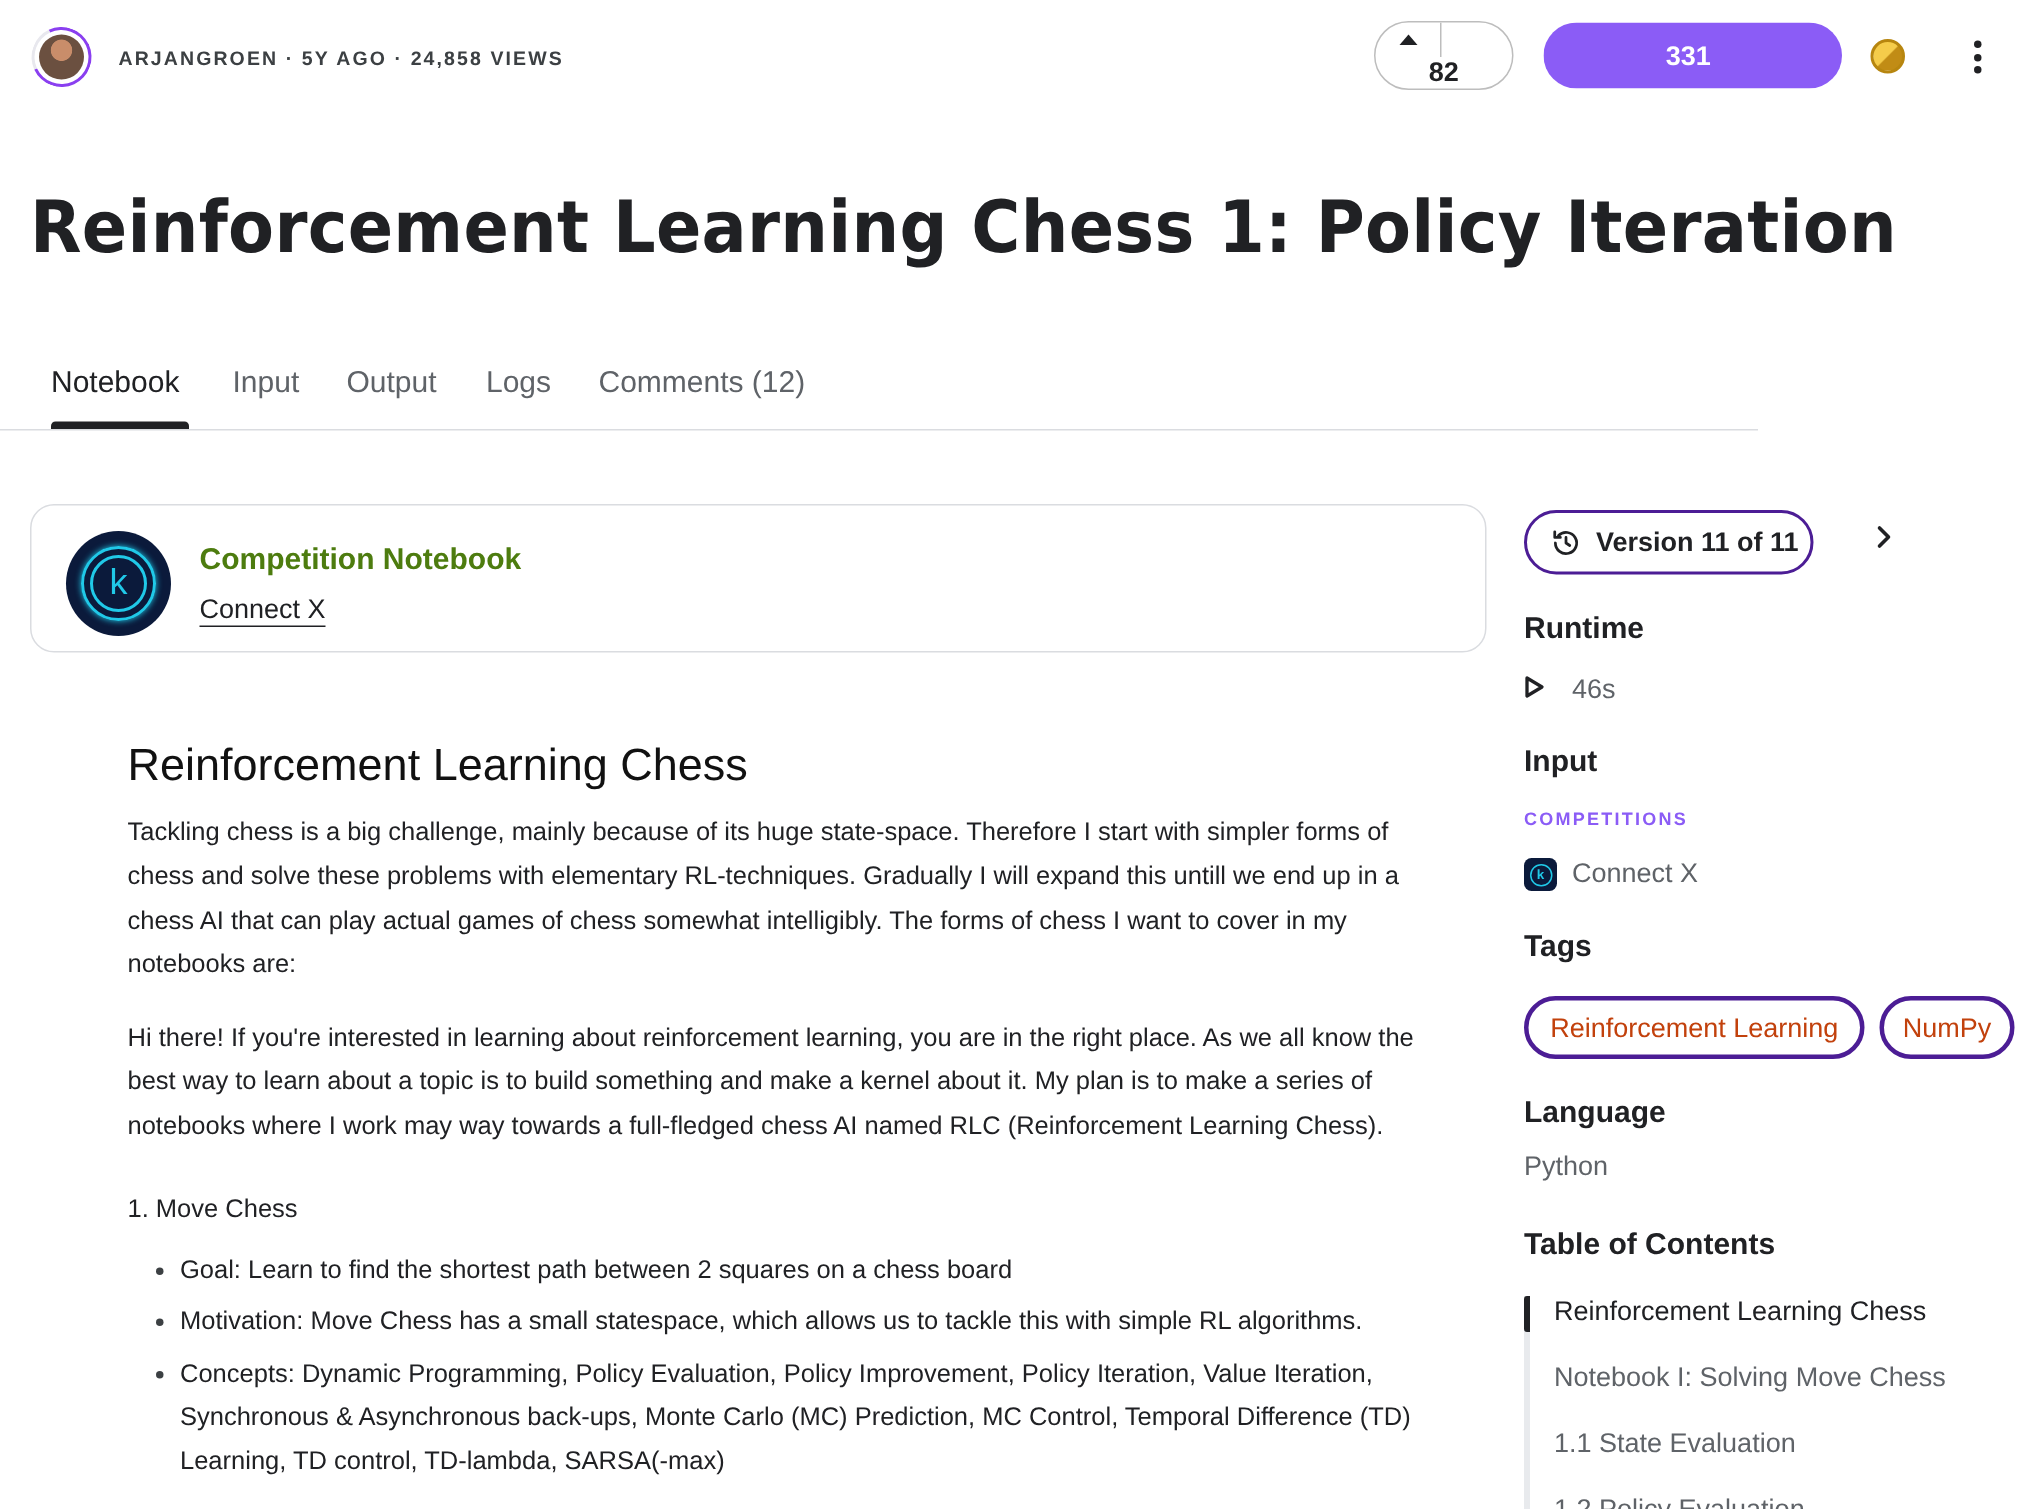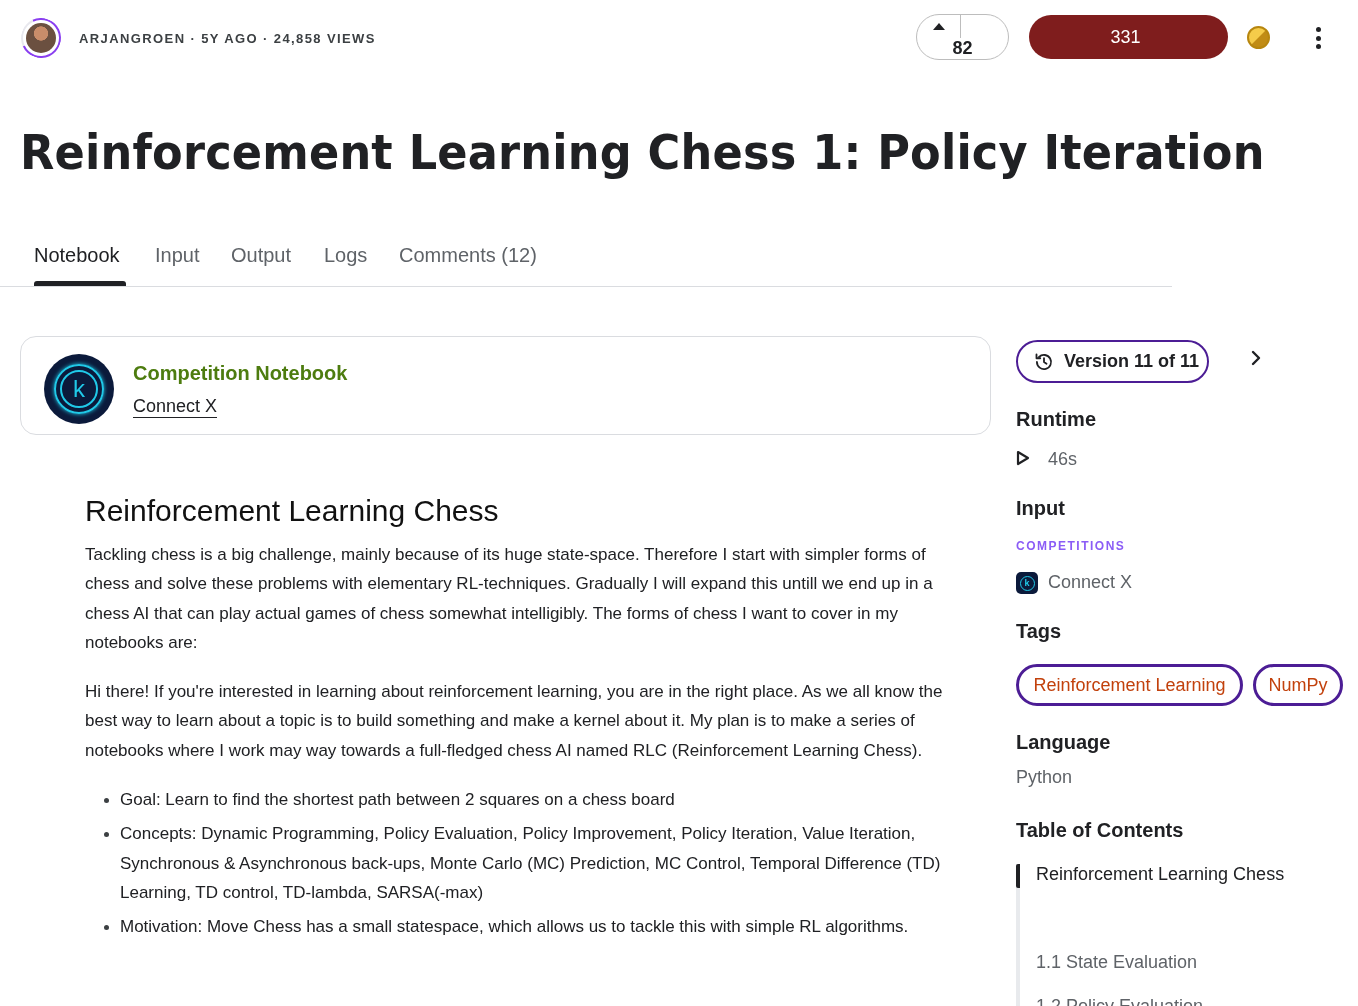--- a/index.html
+++ b/index.html
@@ -15,21 +15,21 @@
     background: radial-gradient(circle at 50% 35%, #c98d6a 0 28%, #6b5040 30% 100%); }
   .author-meta { position: absolute; left: 79px; top: 31px; font-size: 13px; letter-spacing: 1.4px; color: #3c4043; font-weight: 700; }
 
   .vote-group { position: absolute; left: 916px; top: 14px; width: 93px; height: 46px; border: 1px solid #bdbdbd; border-radius: 23px; display: flex; overflow: hidden; flex-direction: column; }
   .vote-up { width: 44px; height: 100%; display: flex; align-items: center; justify-content: center; border-right: 1px solid #bdbdbd; cursor: pointer; }
   .vote-up .tri { width: 0; height: 0; border-left: 6px solid transparent; border-right: 6px solid transparent; border-bottom: 7px solid #202124; }
   .vote-count { flex: 1; display: flex; align-items: center; justify-content: center; font-weight: 700; font-size: 18px; color: #202124; }
 
   .copy-group { position: absolute; left: 1029px; top: 15px; width: 199px; height: 44px; border-radius: 22px; display: flex; overflow: hidden; }
   .copy-btn { width: 136px; background: #a9a9a9; color: #ffffff; font-weight: 700; font-size: 18px; display: flex; align-items: center; justify-content: flex-end; padding-right: 10px; border-right: 1px solid #d0d0d0; }
-  .copy-count { flex: 1; background: #7f1d1d; color: #ffffff; font-weight: 400; font-size: 18px; display: flex; align-items: center; justify-content: center; padding-right: 6px; }
+  .copy-count { flex: 1; background: #8b5cf6; color: #ffffff; font-weight: 700; font-size: 18px; display: flex; align-items: center; justify-content: center; padding-right: 6px; }
 
   .medal { position: absolute; left: 1247px; top: 26px; width: 23px; height: 23px; border-radius: 50%; background: linear-gradient(135deg, #f5cc4a 0 48%, #c18c15 52% 100%); border: 2px solid #b7860f; }
   .kebab { position: absolute; left: 1310px; top: 25px; width: 16px; height: 26px; display: flex; flex-direction: column; align-items: center; justify-content: space-between; padding: 2px 0; cursor: pointer; }
   .kebab span { width: 5px; height: 5px; background: #202124; border-radius: 50%; }
 
   
   .page-title { position: absolute; left: 20px; top: 124px; font-size: 48px; font-weight: 700; color: #202124; letter-spacing: 0.2px; font-family: "DejaVu Sans", sans-serif; transform: scaleX(0.93); transform-origin: left; white-space: nowrap; }
 
   
   .tabs { position: absolute; left: 0; top: 232px; width: 1172px; height: 55px; border-bottom: 1px solid #dadce0; }
@@ -117,24 +117,25 @@
     </div>
   </div>
   <div class="comp-title">Competition Notebook</div>
   <a class="comp-link">Connect X</a>
 </div>
 
 <div class="nb">
   <h1>Reinforcement Learning Chess</h1>
   <p>Tackling chess is a big challenge, mainly because of its huge state-space. Therefore I start with simpler forms of chess and solve these problems with elementary RL-techniques. Gradually I will expand this untill we end up in a chess AI that can play actual games of chess somewhat intelligibly. The forms of chess I want to cover in my notebooks are:</p>
   <p>Hi there! If you're interested in learning about reinforcement learning, you are in the right place. As we all know the best way to learn about a topic is to build something and make a kernel about it. My plan is to make a series of notebooks where I work may way towards a full-fledged chess AI named RLC (Reinforcement Learning Chess).</p>
+  <div class="ol-item">1. Move Chess</div>
   <ul>
     <li>Goal: Learn to find the shortest path between 2 squares on a chess board</li>
+    <li>Motivation: Move Chess has a small statespace, which allows us to tackle this with simple RL algorithms.</li>
     <li>Concepts: Dynamic Programming, Policy Evaluation, Policy Improvement, Policy Iteration, Value Iteration, Synchronous &amp; Asynchronous back-ups, Monte Carlo (MC) Prediction, MC Control, Temporal Difference (TD) Learning, TD control, TD-lambda, SARSA(-max)</li>
-    <li>Motivation: Move Chess has a small statespace, which allows us to tackle this with simple RL algorithms.</li>
   </ul>
 </div>
 
 <div class="sidebar">
   <div class="version-btn">
     <svg width="20" height="20" viewBox="0 0 24 24" fill="none" stroke="#202124" stroke-width="2.2" stroke-linecap="round" stroke-linejoin="round">
       <path d="M3.5 12a8.5 8.5 0 1 0 2.5-6"></path>
       <path d="M3 3v4.5h4.5"></path>
       <path d="M12 7.5V12l3 2"></path>
     </svg>
@@ -161,16 +162,17 @@
   <div class="tag" style="left:0;width:227px">Reinforcement Learning</div>
   <div class="tag" style="left:237px;width:90px">NumPy</div>
 
   <div class="side-h" style="top:391px">Language</div>
   <div class="side-val" style="left:0;top:427px">Python</div>
 
   <div class="side-h" style="top:479px">Table of Contents</div>
   <div class="toc">
     <div class="toc-active-bar"></div>
     <div class="toc-item active" style="top:0px">Reinforcement Learning Chess</div>
+    <div class="toc-item" style="top:44px">Notebook I: Solving Move Chess</div>
     <div class="toc-item" style="top:88px">1.1 State Evaluation</div>
     <div class="toc-item" style="top:132px">1.2 Policy Evaluation</div>
   </div>
 </div>
 
 </body></html>

